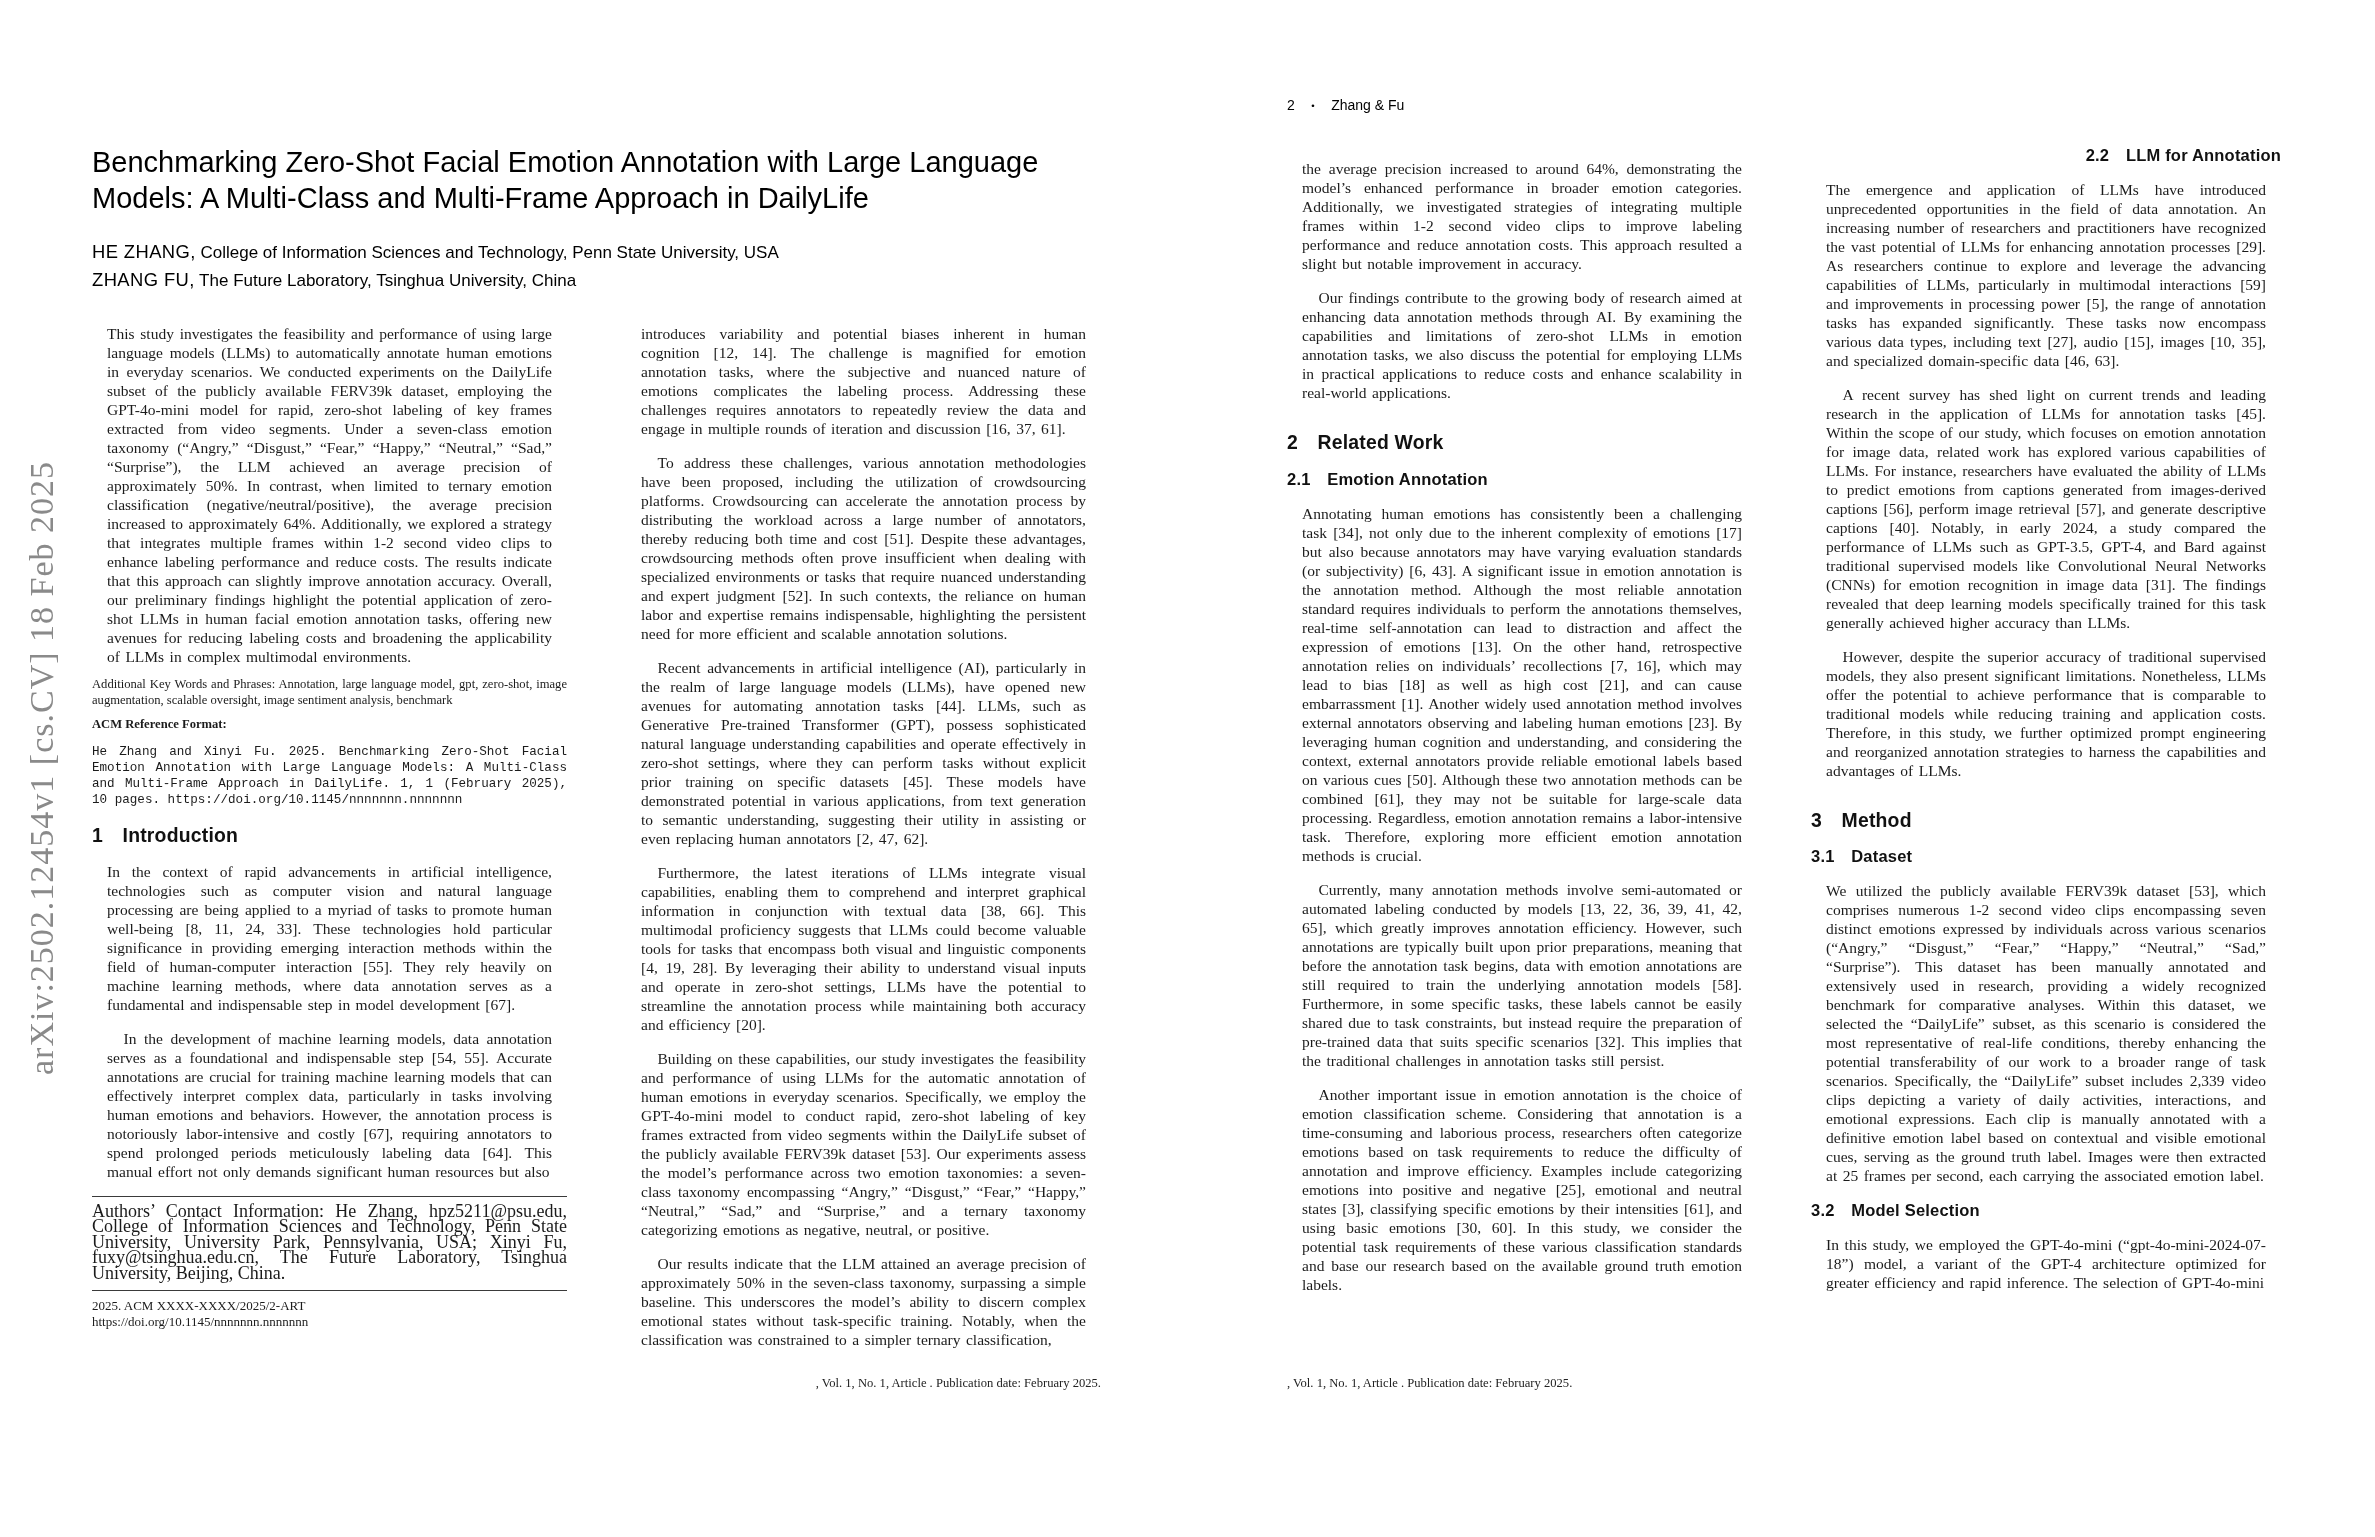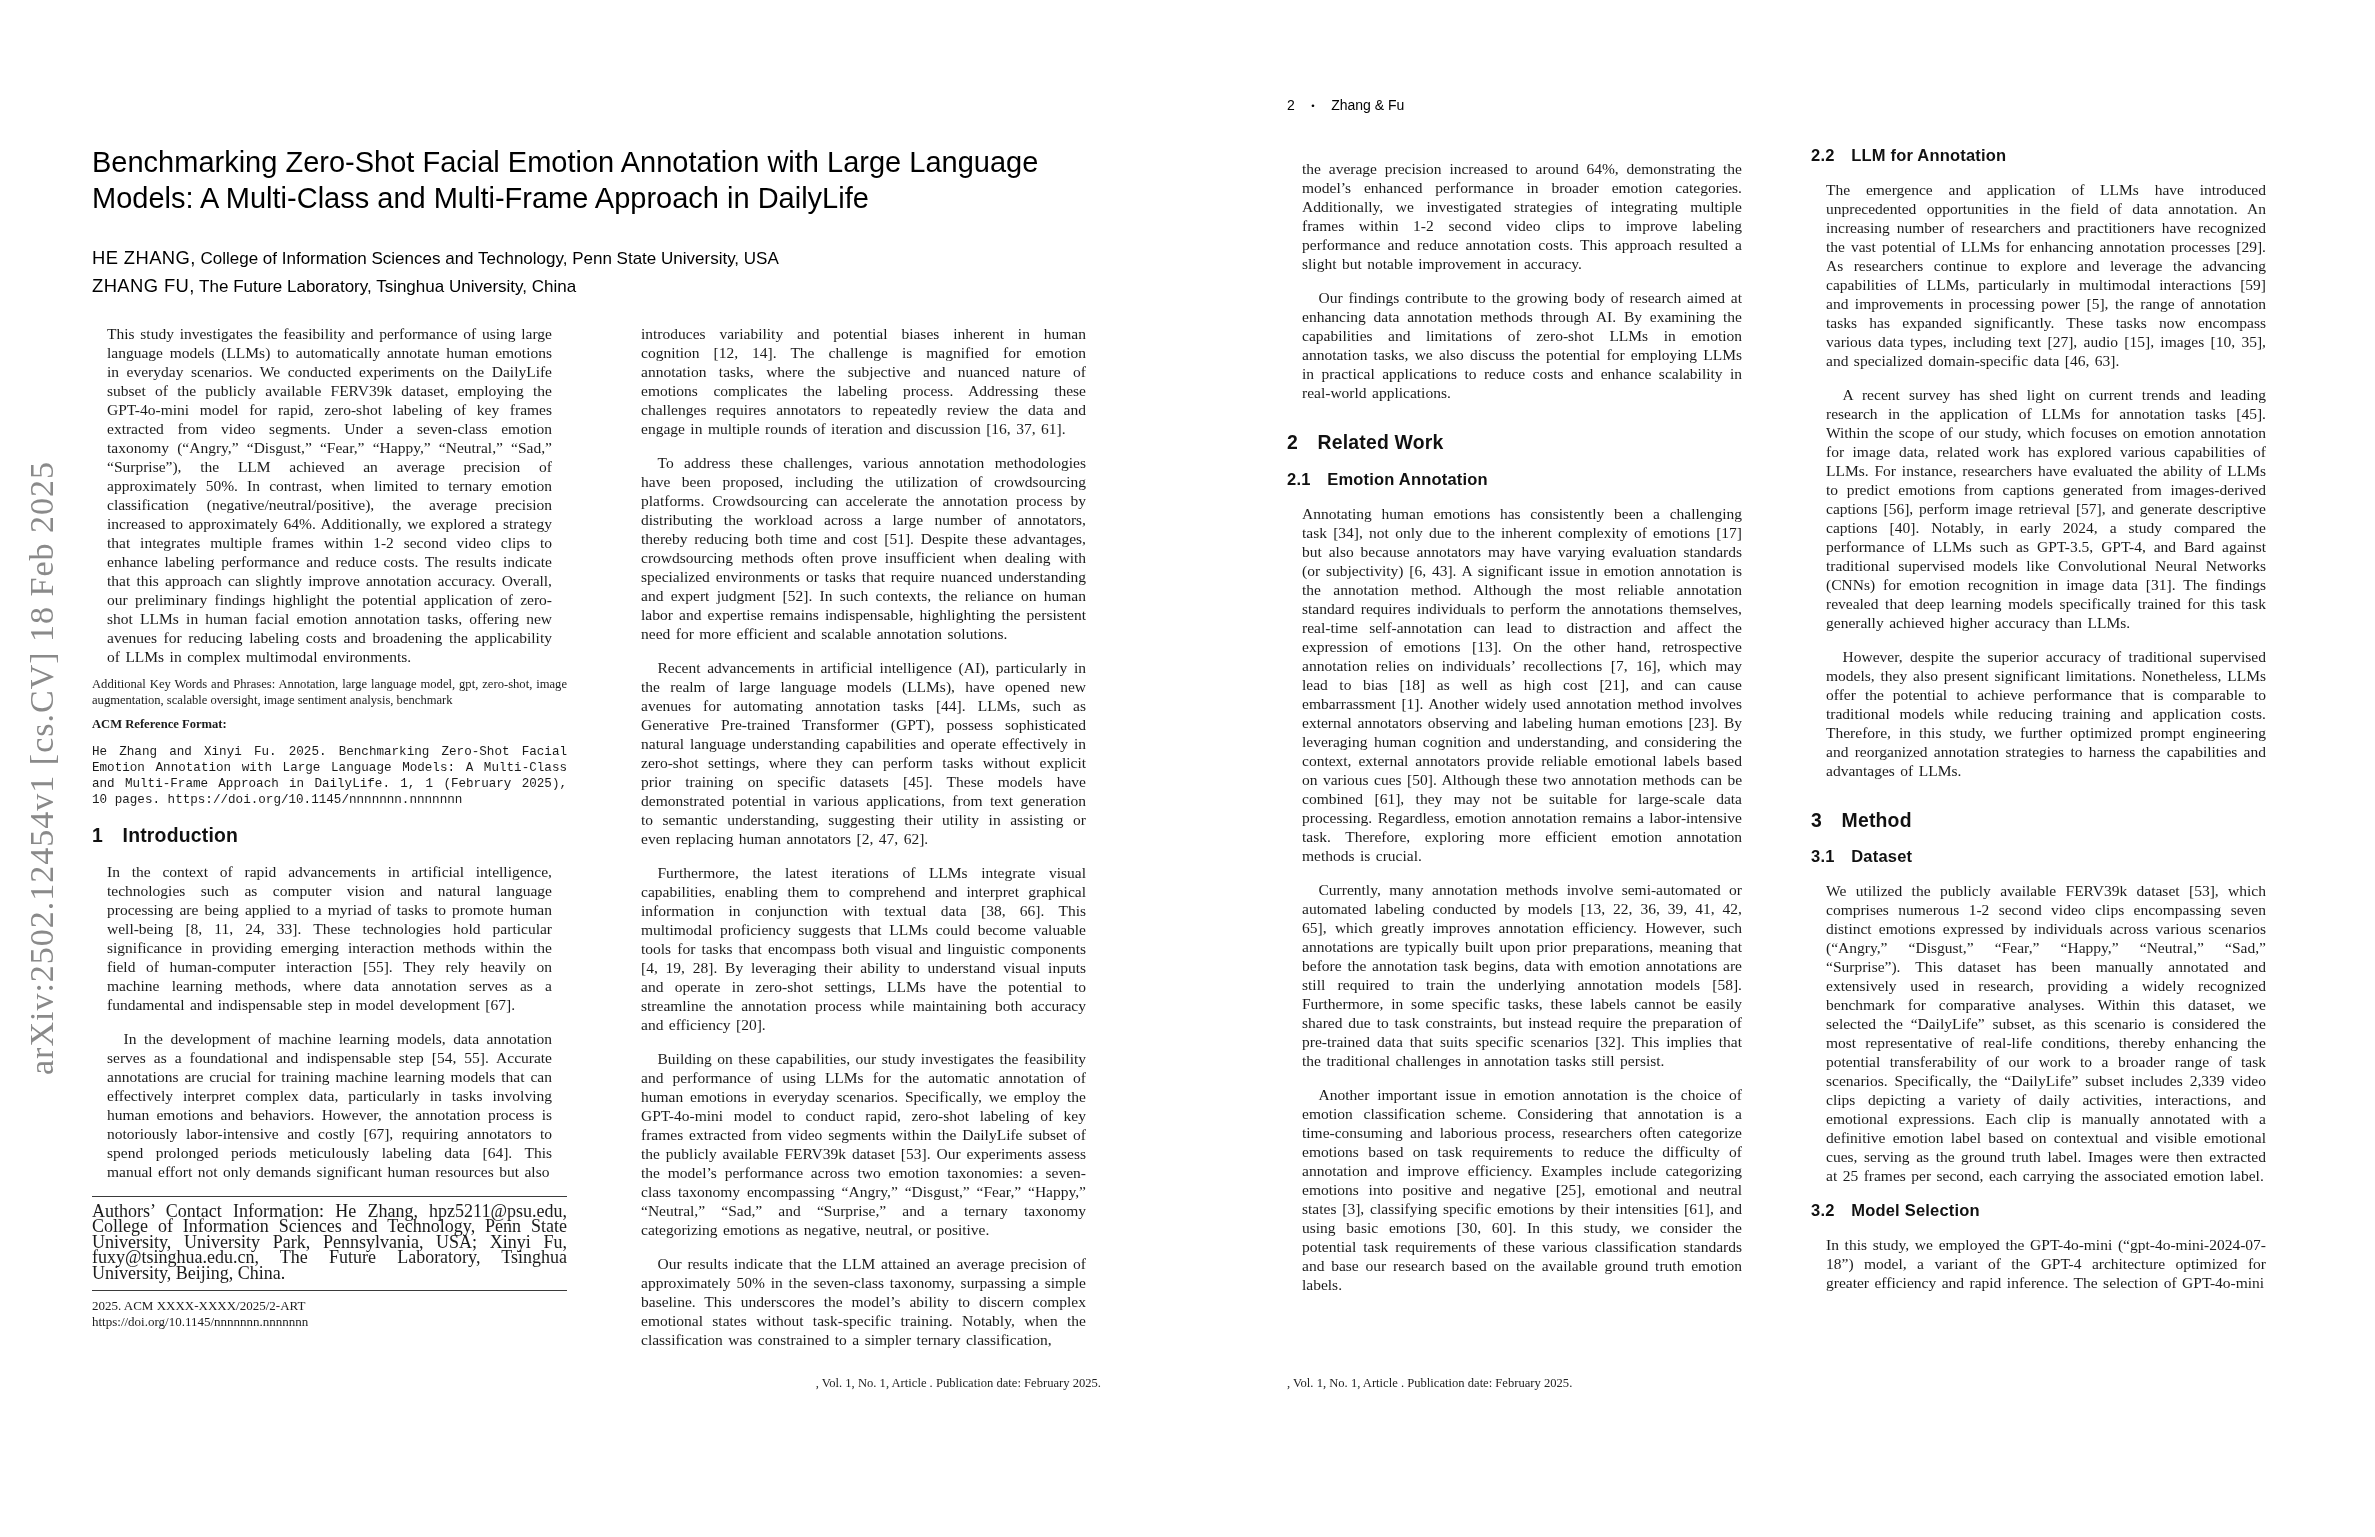--- a/index.html
+++ b/index.html
@@ -6,40 +6,40 @@
   .sheet{position:relative;width:2375px;height:1537px;background:#ffffff;overflow:hidden;
          color:#1b1b1b;font-family:"Liberation Serif",serif;}
   
   .arxiv-watermark{position:absolute;left:23px;top:1075px;transform:rotate(-90deg);
       transform-origin:0 0;font-family:"Liberation Serif",serif;font-size:34px;
       letter-spacing:1px;color:#8a8a8a;white-space:nowrap;}
   
   .p1-title{position:absolute;left:92px;top:144px;width:1029px;
       font-family:"Liberation Sans",sans-serif;font-weight:400;font-size:29px;
       line-height:36px;color:#000;}
-  .p1-authors{position:absolute;left:92px;top:244px;width:1029px;
+  .p1-authors{position:absolute;left:92px;top:238px;width:1029px;
       font-family:"Liberation Sans",sans-serif;line-height:27px;color:#000;}
   .author-name{font-size:18.4px;letter-spacing:0.4px;}
   .author-affil{font-size:17px;}
   
   .col{position:absolute;}
   #p1-cola{left:92px;top:309px;width:475px;}
   #p1-colb{left:626px;top:309px;width:475px;}
   #p2-cola{left:1287px;top:144px;width:470px;}
   #p2-colb{left:1811px;top:144px;width:470px;}
   .body{font-size:15.5px;line-height:19px;word-spacing:1.6px;text-align:justify;margin:15px;}
   .ind{text-indent:16.5px;}
   .abstract{margin-bottom:9.7px;}
   .meta{font-size:12.6px;line-height:16px;text-align:justify;margin:8.7px 0 0 0;}
   .acm-label{font-weight:bold;margin-bottom:0;}
   .acm-ref{margin-top:12px;font-family:Liberation Mono, monospace;}
   .sec{font-family:"Liberation Sans",sans-serif;font-size:19.4px;font-weight:600;
        color:#111;margin:29px 0 9.7px 0;letter-spacing:0.2px;}
   .sec.tight{margin-top:15.5px;}
-  .sec.first{margin-top:1.9px;}
+  .sec.first{margin-top:1.9px;text-align:right;}
   .subsec{font-family:"Liberation Sans",sans-serif;font-size:16.5px;font-weight:600;
        color:#111;margin:15.5px 0 7.8px 0;letter-spacing:0.2px;}
   .fnblock{margin-top:13.6px;}
   .rule{border-top:1px solid #3a3a3a;height:0;margin:0 0 6.8px 0;}
   .rule2{margin-top:8.7px;}
   .footnote{font-size:18px;line-height:15.5px;text-align:justify;margin:0;}
   .copyright{font-size:13px;line-height:16.3px;margin:0;}
   
   .runhead{position:absolute;left:1287px;top:97px;width:470px;
       font-family:"Liberation Sans",sans-serif;font-size:14px;color:#000;

